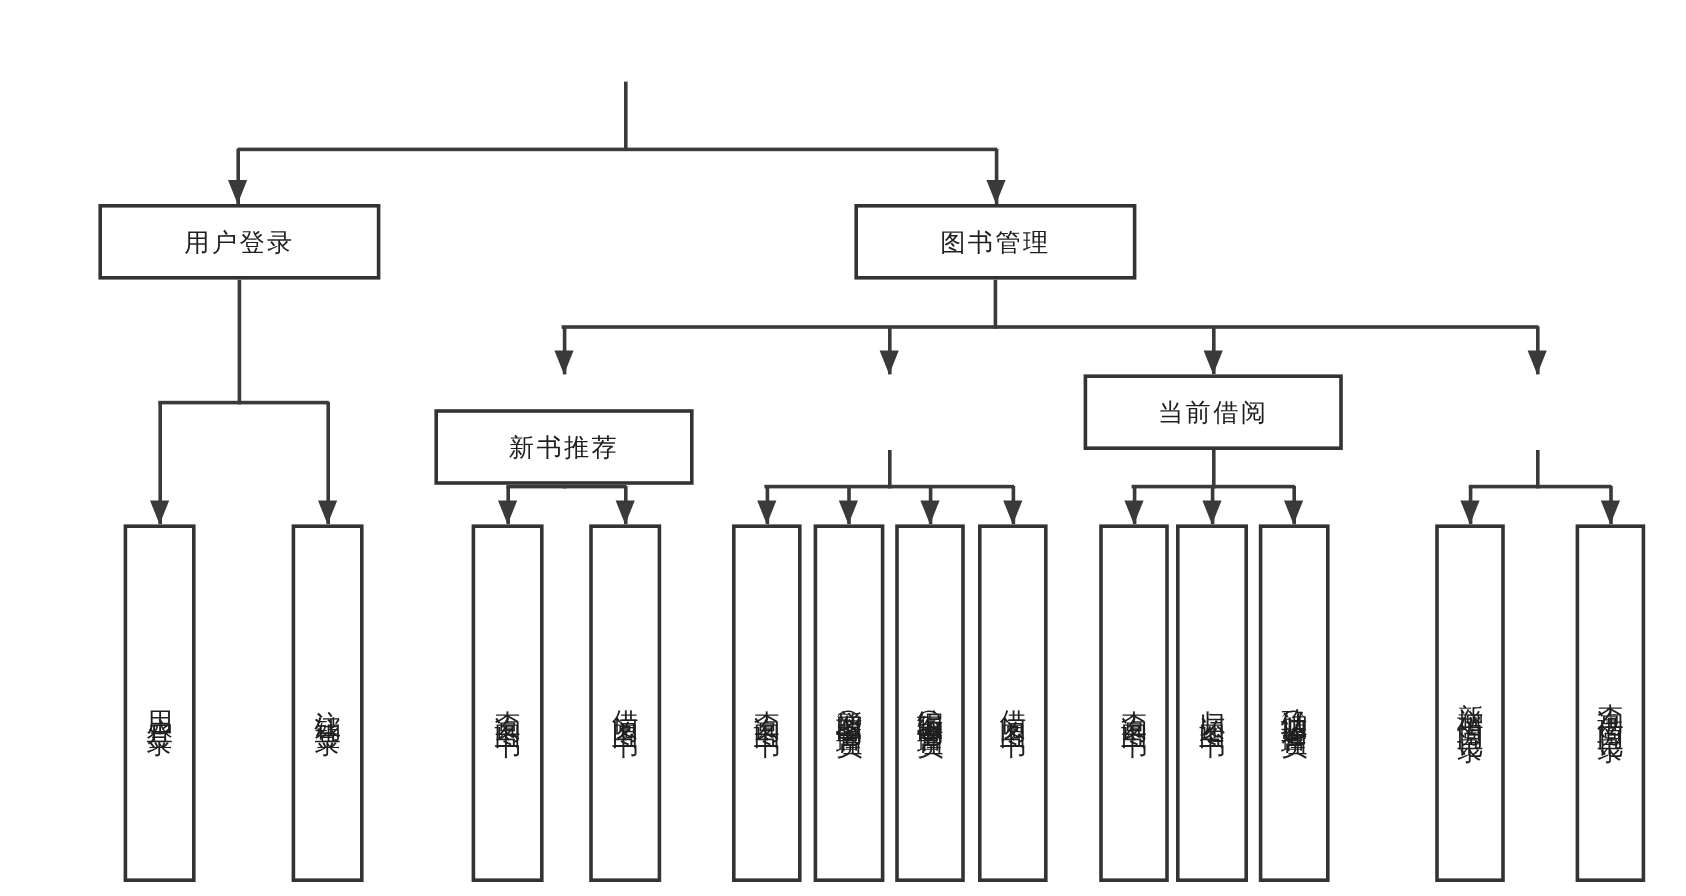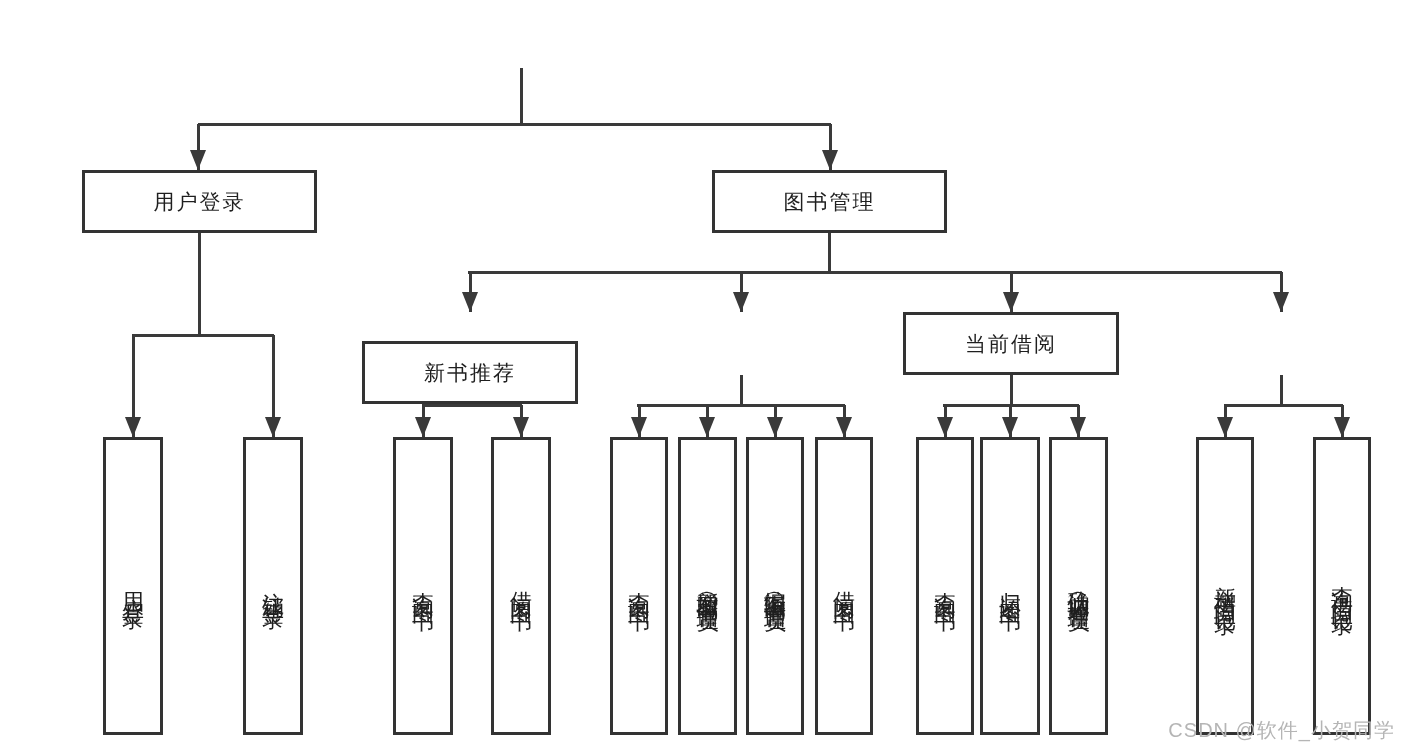--- a/index.html
+++ b/index.html
@@ -154,14 +154,13 @@
       <div class="arrow" style="left: 699px; top: 417px;"></div>
       <div class="arrow" style="left: 767px; top: 417px;"></div>
       <div class="arrow" style="left: 836px; top: 417px;"></div>
       <div class="arrow" style="left: 937px; top: 417px;"></div>
       <div class="arrow" style="left: 1002px; top: 417px;"></div>
       <div class="arrow" style="left: 1070px; top: 417px;"></div>
       <div class="arrow" style="left: 1217px; top: 417px;"></div>
       <div class="arrow" style="left: 1334px; top: 417px;"></div>
     </div>
 
-  <div class="watermark">CSDN @软件_小贺同学</div>
 </div>
 
 </body></html>

